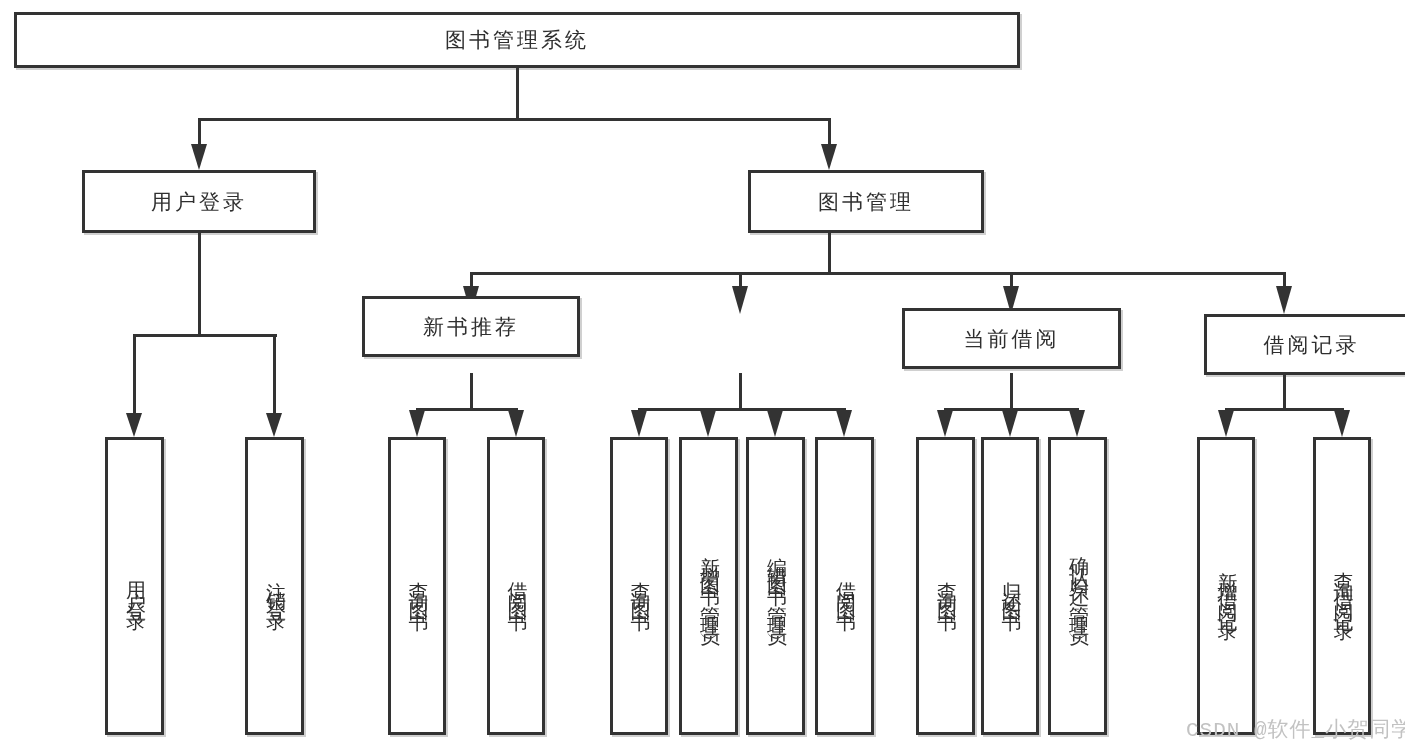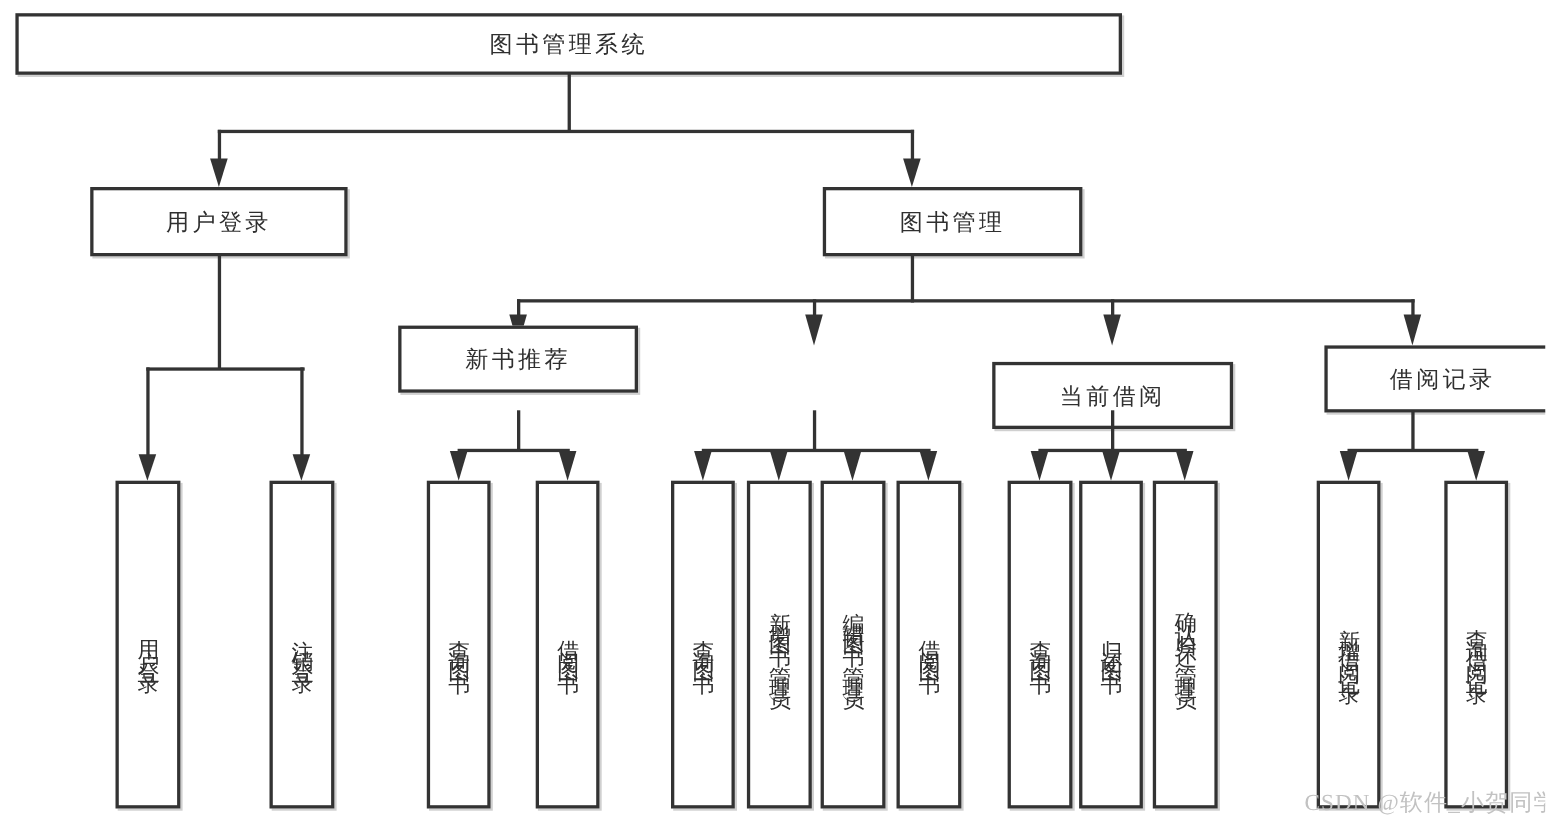--- a/index.html
+++ b/index.html
@@ -8,21 +8,21 @@
     --box-bg:#ffffff;
     --page-bg:#ffffff;
     --watermark:#c2c2c2;
   }
   html,body{margin:0;padding:0;background:var(--page-bg);}
   .canvas{
     position:relative;
     width:1405px;height:747px;
     background:var(--page-bg);
     overflow:hidden;
-    font-family:Liberation Serif, serif;
+    font-family:Liberation Mono, monospace;
     color:var(--text);
   }
   .box{
     position:absolute;
     box-sizing:border-box;
     border:3px solid var(--line);
     background:var(--box-bg);
     display:flex;align-items:center;justify-content:center;
     font-size:21px;letter-spacing:3px;
     color:var(--text);
@@ -89,21 +89,21 @@
   <div class="vl" style="left:470px;top:272px;height:16px;"></div>
   <div class="arr" style="left:463px;top:286px;border-top-width:28px;"></div>
   <div class="vl" style="left:739px;top:272px;height:16px;"></div>
   <div class="arr" style="left:732px;top:286px;border-top-width:28px;"></div>
   <div class="vl" style="left:1010px;top:272px;height:16px;"></div>
   <div class="arr" style="left:1003px;top:286px;border-top-width:28px;"></div>
   <div class="vl" style="left:1283px;top:272px;height:16px;"></div>
   <div class="arr" style="left:1276px;top:286px;border-top-width:28px;"></div>
 
   <div class="box" style="left:362px;top:296px;width:218px;height:61px;">新书推荐</div>
-  <div class="box" style="left:902px;top:329px;width:219px;height:61px;">当前借阅</div>
+  <div class="box" style="left:902px;top:308px;width:219px;height:61px;">当前借阅</div>
   <div class="box" style="left:1204px;top:314px;width:215px;height:61px;">借阅记录</div>
 
   <div class="vl" style="left:470px;top:373px;height:37px;"></div>
   <div class="vl" style="left:739px;top:373px;height:37px;"></div>
   <div class="vl" style="left:1010px;top:373px;height:37px;"></div>
   <div class="vl" style="left:1283px;top:373px;height:37px;"></div>
 
   <div class="hl" style="left:416px;top:408px;width:102px;"></div>
   <div class="hl" style="left:638px;top:408px;width:208px;"></div>
   <div class="hl" style="left:944px;top:408px;width:135px;"></div>

